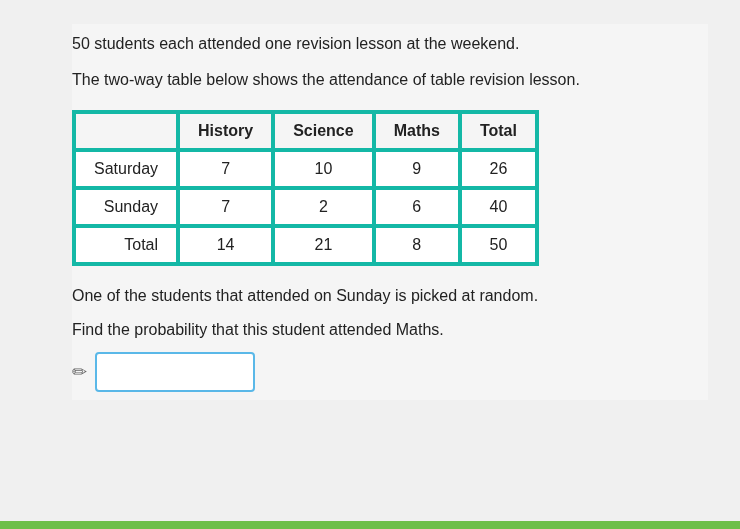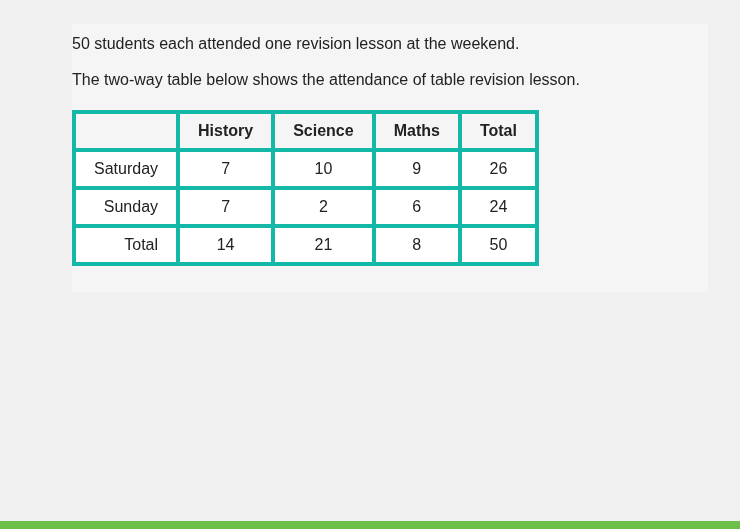--- a/index.html
+++ b/index.html
@@ -131,28 +131,36 @@
           <td>7</td>
           <td>10</td>
           <td>9</td>
           <td>26</td>
         </tr>
         <tr>
           <td>Sunday</td>
           <td>7</td>
           <td>2</td>
           <td>6</td>
-          <td>24</td>
+          <td>40</td>
         </tr>
         <tr>
           <td>Total</td>
           <td>14</td>
           <td>21</td>
           <td>8</td>
           <td>50</td>
         </tr>
       </tbody>
     </table>
   </div>
 
+  <div class="answer-section">
+    <p class="answer-label">One of the students that attended on Sunday is picked at random.</p>
+    <p class="answer-label">Find the probability that this student attended Maths.</p>
+    <div class="answer-input-row">
+      <span class="pencil-icon">✏</span>
+      <input class="answer-input" type="text" placeholder="" style="">
+    </div>
+  </div>
 </div>
 
 <div class="bottom-bar"></div>
 
 </body></html>

